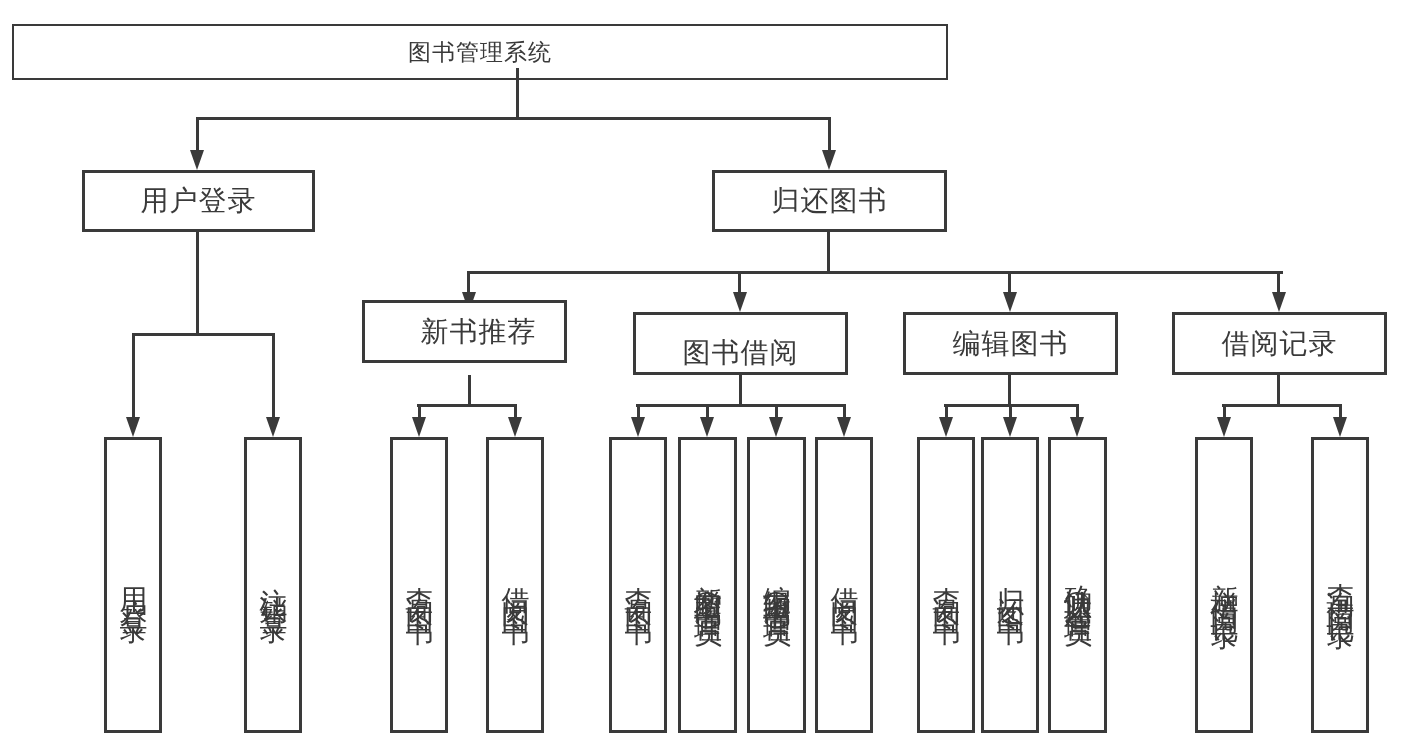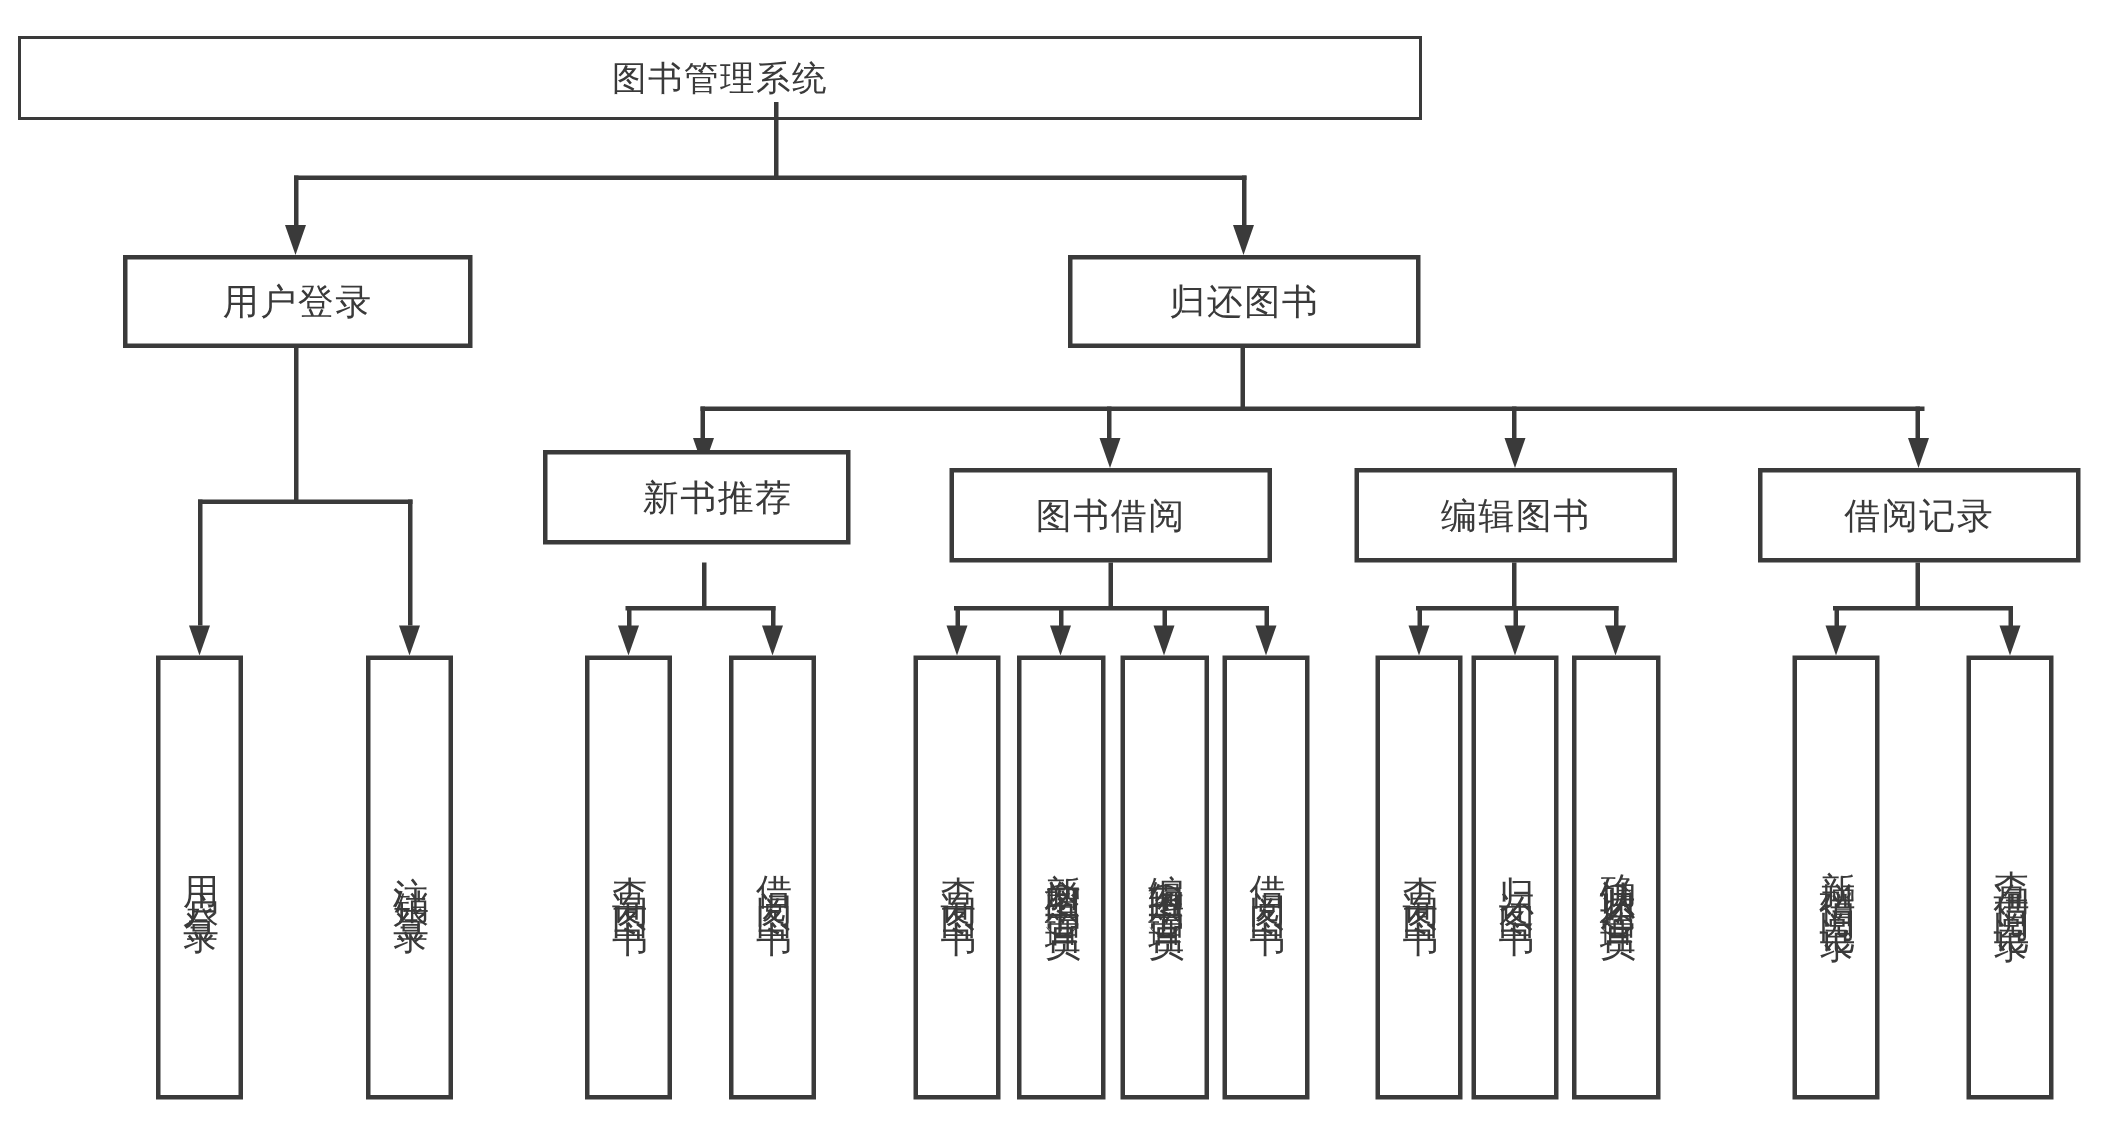--- a/index.html
+++ b/index.html
@@ -14,21 +14,21 @@
     font-family:"Liberation Sans","DejaVu Sans",sans-serif;
     color:var(--ink);
     overflow:hidden;
   }
   .box{
     position:absolute;
     border:3px solid var(--ink);
     background:#fff;
     box-sizing:border-box;
     display:flex;align-items:center;justify-content:center;
-    font-size:24px;
+    font-size:28px;
     letter-spacing:1px;
     color:var(--ink);
   }
   .root{font-size:23px;border-width:2px;}
   .leaf{
     writing-mode:vertical-rl;
     text-orientation:mixed;
     letter-spacing:10px;
   }
   .leaf.long{letter-spacing:5px;}
@@ -87,21 +87,21 @@
   <div class="vline" style="left:738px;top:271px;height:24px;"></div>
   <div class="arr" style="left:733px;top:292px;"></div>
   <div class="vline" style="left:1008px;top:271px;height:24px;"></div>
   <div class="arr" style="left:1003px;top:292px;"></div>
   <div class="vline" style="left:1277px;top:271px;height:24px;"></div>
   <div class="arr" style="left:1272px;top:292px;"></div>
 
   <div class="box" style="left:362px;top:300px;width:205px;height:63px;padding-left:28px;">
     <span>新书推荐</span>
   </div>
-  <div class="box" style="left:633px;top:312px;width:215px;height:63px;">
+  <div class="box" style="left:633px;top:312px;width:215px;height:63px;align-items:flex-end;">
     <span>图书借阅</span>
   </div>
   <div class="box" style="left:903px;top:312px;width:215px;height:63px;">
     <span>编辑图书</span>
   </div>
   <div class="box" style="left:1172px;top:312px;width:215px;height:63px;">
     <span>借阅记录</span>
   </div>
 
   <div class="vline" style="left:468px;top:375px;height:31px;"></div>

